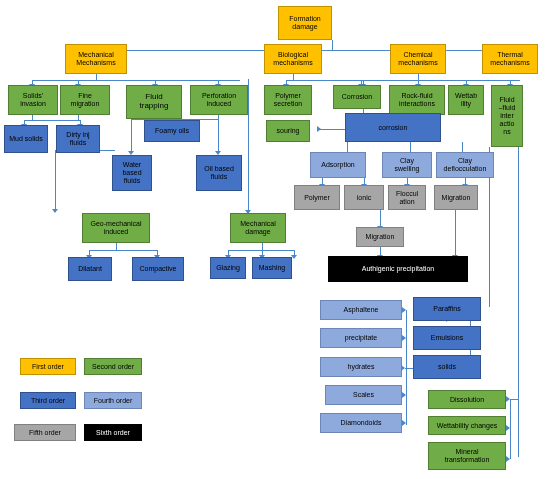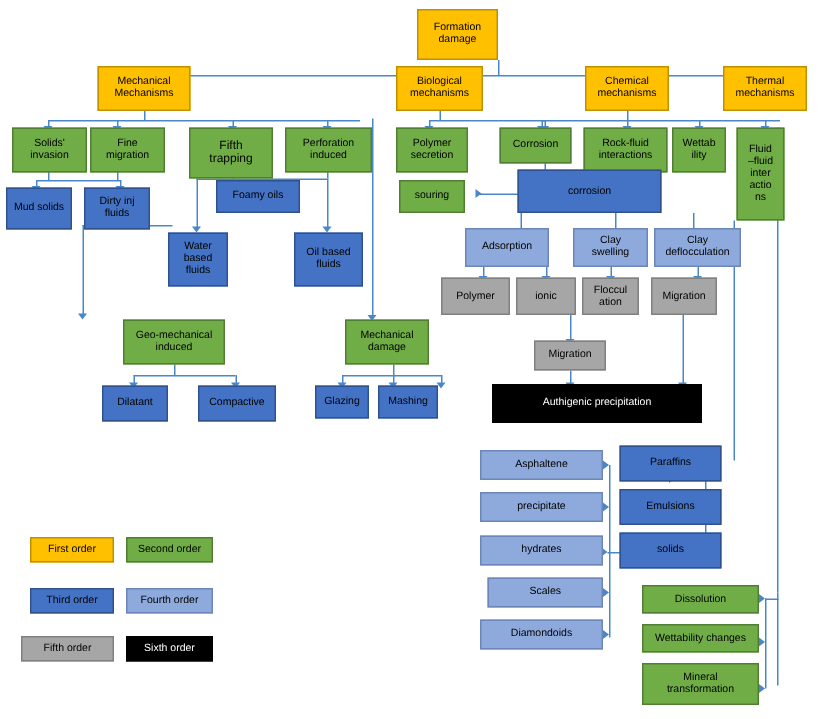--- a/index.html
+++ b/index.html
@@ -233,21 +233,21 @@
 mechanisms</div>
   <div class="node c-first" style="left:390px; top:44px; width:56px; height:30px; font-size:7px;">Chemical
 mechanisms</div>
   <div class="node c-first" style="left:482px; top:44px; width:56px; height:30px; font-size:7px;">Thermal
 mechanisms</div>
 
   <div class="node c-second" style="left:8px; top:85px; width:50px; height:30px; font-size:7px;">Solids'
 invasion</div>
   <div class="node c-second" style="left:60px; top:85px; width:50px; height:30px; font-size:7px;">Fine
 migration</div>
-  <div class="node c-second" style="left:126px; top:85px; width:56px; height:34px; font-size:8px;">Fifth
+  <div class="node c-second" style="left:126px; top:85px; width:56px; height:34px; font-size:8px;">Fluid
 trapping</div>
   <div class="node c-second" style="left:190px; top:85px; width:58px; height:30px; font-size:7px;">Perforation
 induced</div>
 
   <div class="node c-third" style="left:4px; top:125px; width:44px; height:28px; font-size:7px;">Mud solids</div>
   <div class="node c-third" style="left:56px; top:125px; width:44px; height:28px; font-size:7px;">Dirty inj
 fluids</div>
   <div class="node c-third" style="left:144px; top:120px; width:56px; height:22px; font-size:7px;">Foamy oils</div>
   <div class="node c-third" style="left:112px; top:155px; width:40px; height:36px; font-size:7px;">Water
 based

